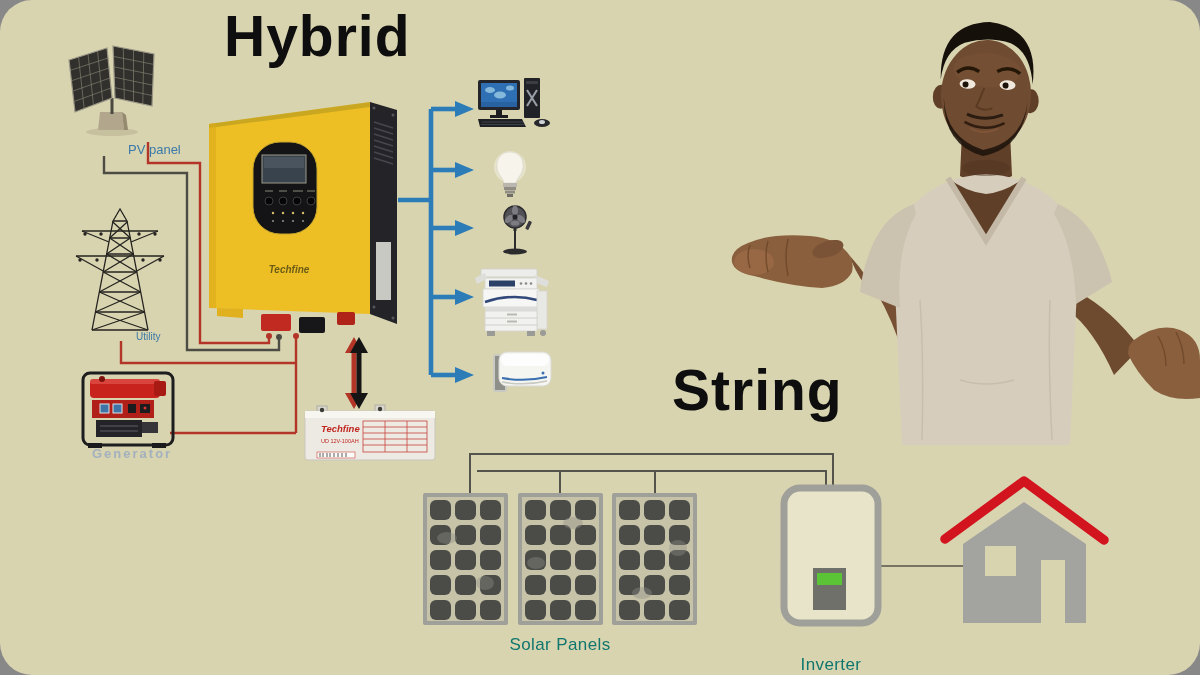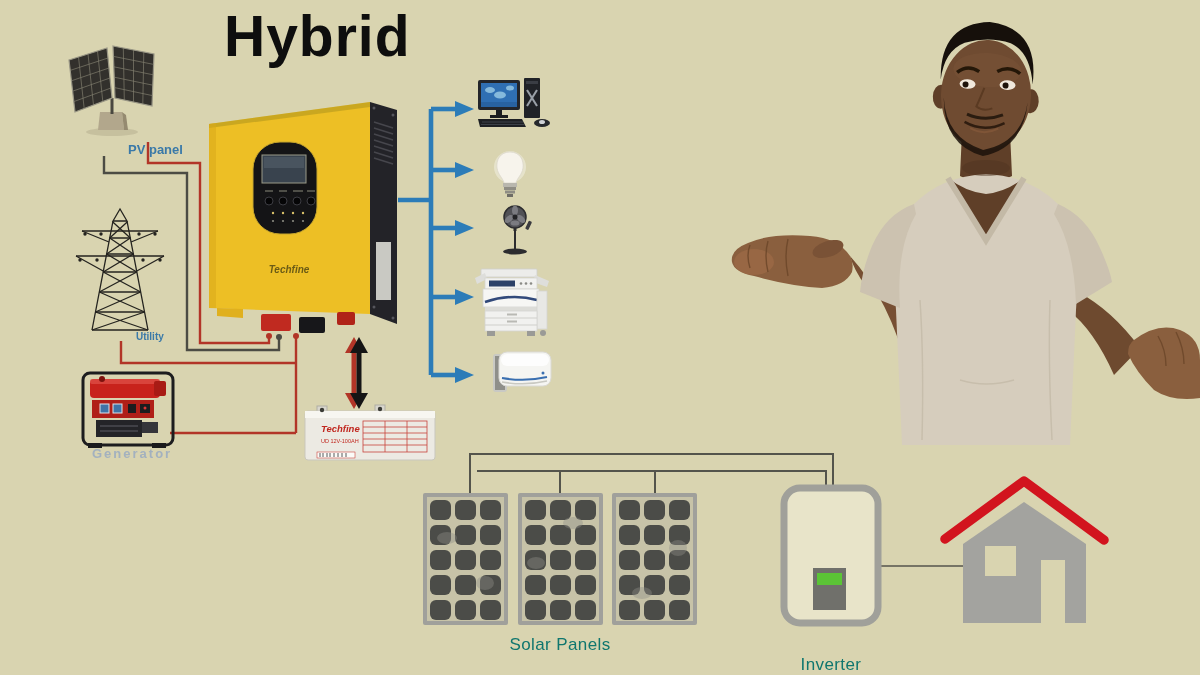--- a/index.html
+++ b/index.html
@@ -1,20 +1,20 @@
 <!DOCTYPE html>
 <html><head>
 <meta charset="utf-8">
 <style>
   html,body{margin:0;padding:0;background:#888;}
   .stage{position:relative;width:1200px;height:675px;background:#d9d4b0;overflow:hidden;
-         font-family:"Liberation Sans",sans-serif;}
+         font-family:"Liberation Sans",sans-serif;border-radius:32px;}
   .abs{position:absolute;}
   .title{font-weight:bold;color:#0e0e0e;font-size:57px;letter-spacing:1px;line-height:1;}
-  .label-blue{color:#3a79a8;font-weight:bold;padding-left:36px;}
+  .label-blue{color:#3a79a8;font-weight:normal;padding-left:36px;}
   .label-faded{color:#a3b1bf;font-weight:bold;font-size:13px;letter-spacing:2px;}
   .label-gray{color:#0f766e;font-size:17px;letter-spacing:.4px;}
   svg{display:block;}
   .overlay{pointer-events:none;}
 </style>
 </head>
 <body>
 
 <div class="stage">
 
@@ -63,20 +63,21 @@
     <g stroke="#54544c" stroke-width="2" fill="none">
       <path d="M470,493 L470,454 L833,454 L833,489"></path>
       <path d="M477,471 L826,471 L826,489"></path>
       <path d="M560,493 L560,471"></path>
       <path d="M655,493 L655,471"></path>
       <path d="M878,566 L964,566" stroke-width="1.6"></path>
     </g>
   </svg>
 
   <div class="abs title" style="left:224px;top:8px;">Hybrid</div>
+  <div class="abs title" style="left:672px;top:362px;">String</div>
 
   <svg class="abs" style="left:60px;top:38px" width="104" height="100" viewBox="0 0 104 100">
     <ellipse cx="52" cy="94" rx="26" ry="4" fill="#b9b393" opacity=".6"></ellipse>
     <polygon points="40,74 62,74 64,92 38,92" fill="#b2a78c"></polygon>
     <polygon points="62,74 66,77 68,92 64,92" fill="#958a70"></polygon>
     <line x1="52" y1="60" x2="52" y2="76" stroke="#4a4840" stroke-width="3"></line>
     <g>
       <polygon points="9,22 47,10 52,60 15,74" fill="#32302c" stroke="#9a9786" stroke-width="1.2"></polygon>
       <g stroke="#8a8776" stroke-width=".7" opacity=".9">
         <line x1="18.5" y1="19" x2="24.2" y2="70.5"></line>

